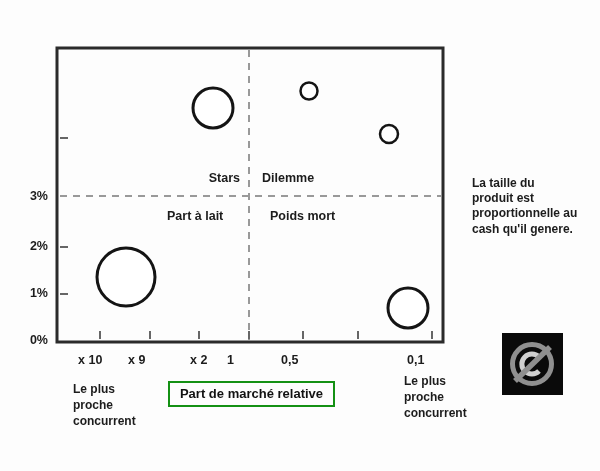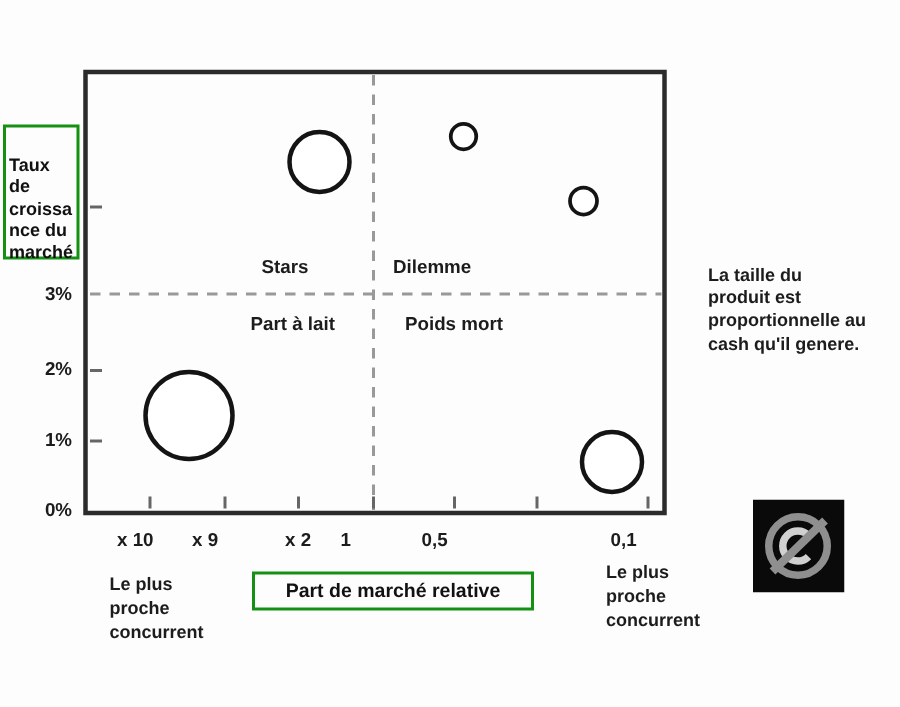--- a/index.html
+++ b/index.html
@@ -12,25 +12,25 @@
   .lbl{position:absolute;font-weight:bold;white-space:pre-line;line-height:16px;font-size:12px;}
   .greenbox{
     position:absolute;border:2px solid #149114;background:#fdfdfd;
     font-weight:bold;color:#111;
   }
   .yaxis-box{
     left:2px;top:83px;width:51px;height:90px;
     font-size:12px;line-height:14.5px;padding:3px 0 0 2px;white-space:pre-line;
   }
   .xaxis-box{
-    left:168px;top:381px;width:188px;height:26px;
+    left:168px;top:381px;width:167px;height:26px;
     font-size:13px;line-height:21px;text-align:center;
   }
   .quad{position:absolute;font-weight:bold;font-size:12.5px;line-height:13px;}
-  .q-stars{left:140px;top:172px;width:100px;text-align:center;}
+  .q-stars{left:140px;top:172px;width:100px;text-align:right;}
   .q-dilemme{left:262px;top:172px;}
   .q-vache{left:167px;top:210px;}
   .q-poids{left:270px;top:210px;}
   .size-note{left:472px;top:176px;width:130px;line-height:15.2px;}
   .competitor-left{left:73px;top:381px;}
   .competitor-right{left:404px;top:373px;}
   .xtick-label{position:absolute;width:44px;margin-left:-22px;text-align:left;
     font-weight:bold;font-size:12.5px;top:353px;}
   .ytick-label{position:absolute;width:30px;left:18px;text-align:right;
     font-weight:bold;font-size:12.5px;height:16px;margin-top:-8px;}
@@ -55,27 +55,20 @@
       <line x1="60" y1="294" x2="68" y2="294" stroke="#666666" stroke-width="2"></line>
       <line x1="60" y1="247" x2="68" y2="247" stroke="#666666" stroke-width="2"></line>
       <line x1="60" y1="138" x2="68" y2="138" stroke="#666666" stroke-width="2"></line>
       <circle cx="213" cy="108" r="20" fill="#ffffff" stroke="#141414" stroke-width="3"></circle>
       <circle cx="309" cy="91" r="8.5" fill="#ffffff" stroke="#141414" stroke-width="2.5"></circle>
       <circle cx="389" cy="134" r="9" fill="#ffffff" stroke="#141414" stroke-width="2.5"></circle>
       <circle cx="126" cy="277" r="29" fill="#ffffff" stroke="#141414" stroke-width="3"></circle>
       <circle cx="408" cy="308" r="20" fill="#ffffff" stroke="#141414" stroke-width="3"></circle>
     </svg>
 
-  <div class="greenbox yaxis-box">
-    <span>Taux
-de
-croissa
-nce du
-marché</span>
-  </div>
 
   <div class="quad q-stars">Stars</div>
   <div class="quad q-dilemme">Dilemme</div>
   <div class="quad q-vache">Part à lait</div>
   <div class="quad q-poids">Poids mort</div>
 
   <div class="lbl size-note">La taille du
 produit est
 proportionnelle au
 cash qu'il genere.</div>

